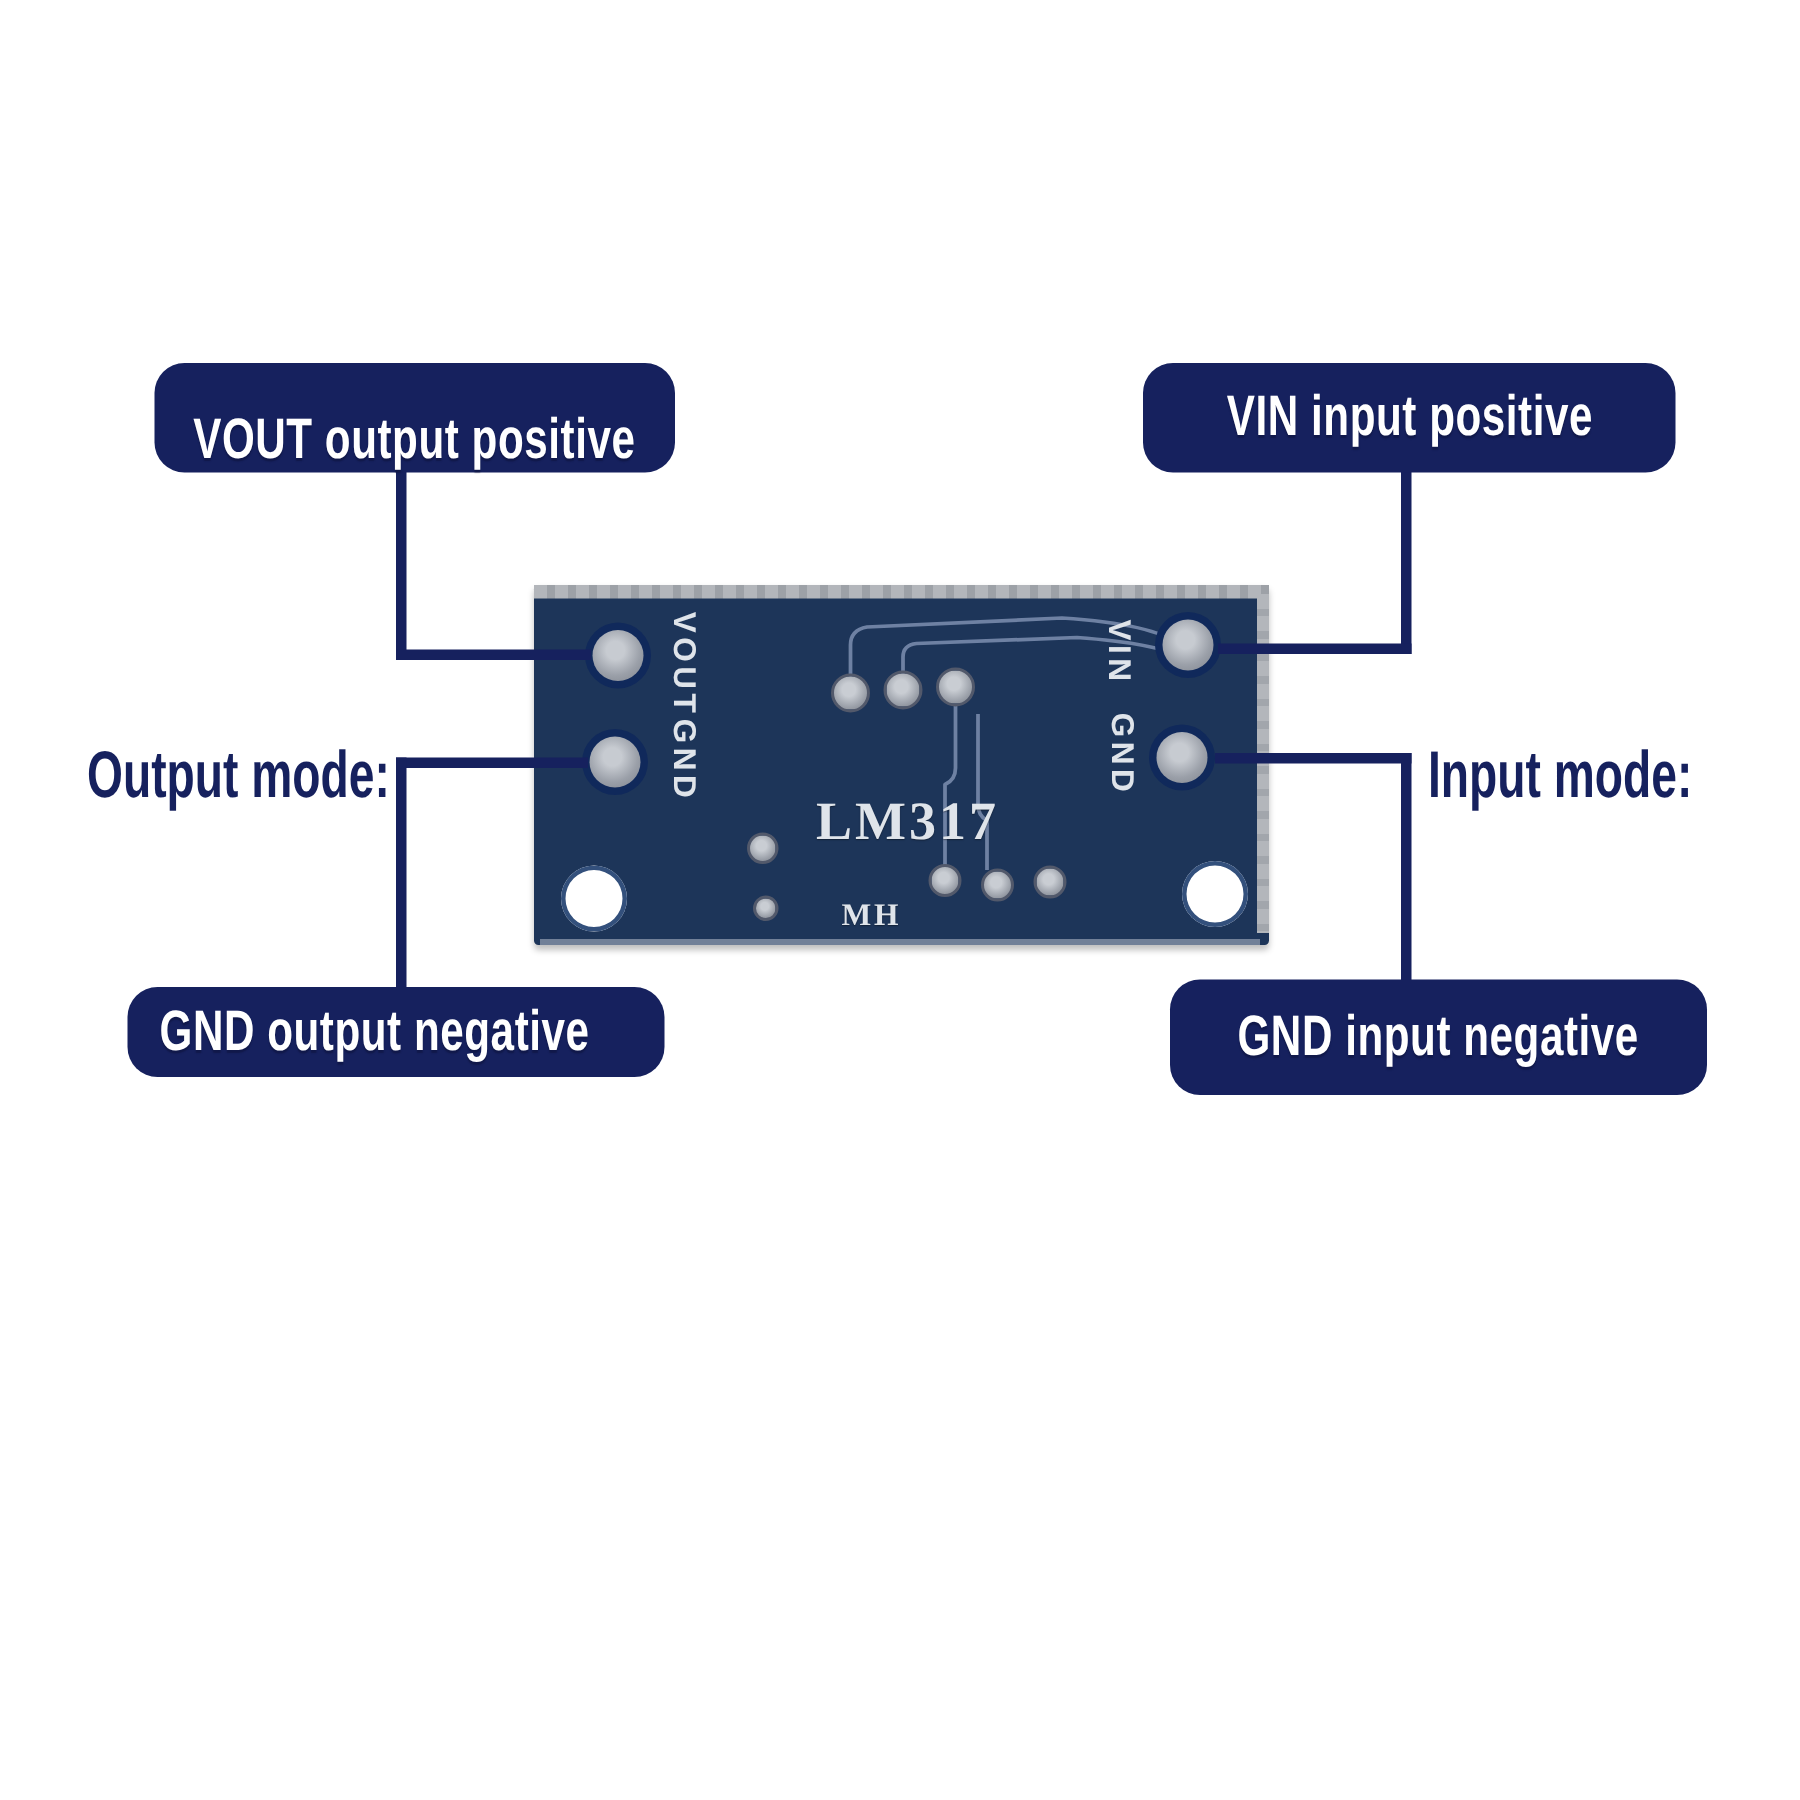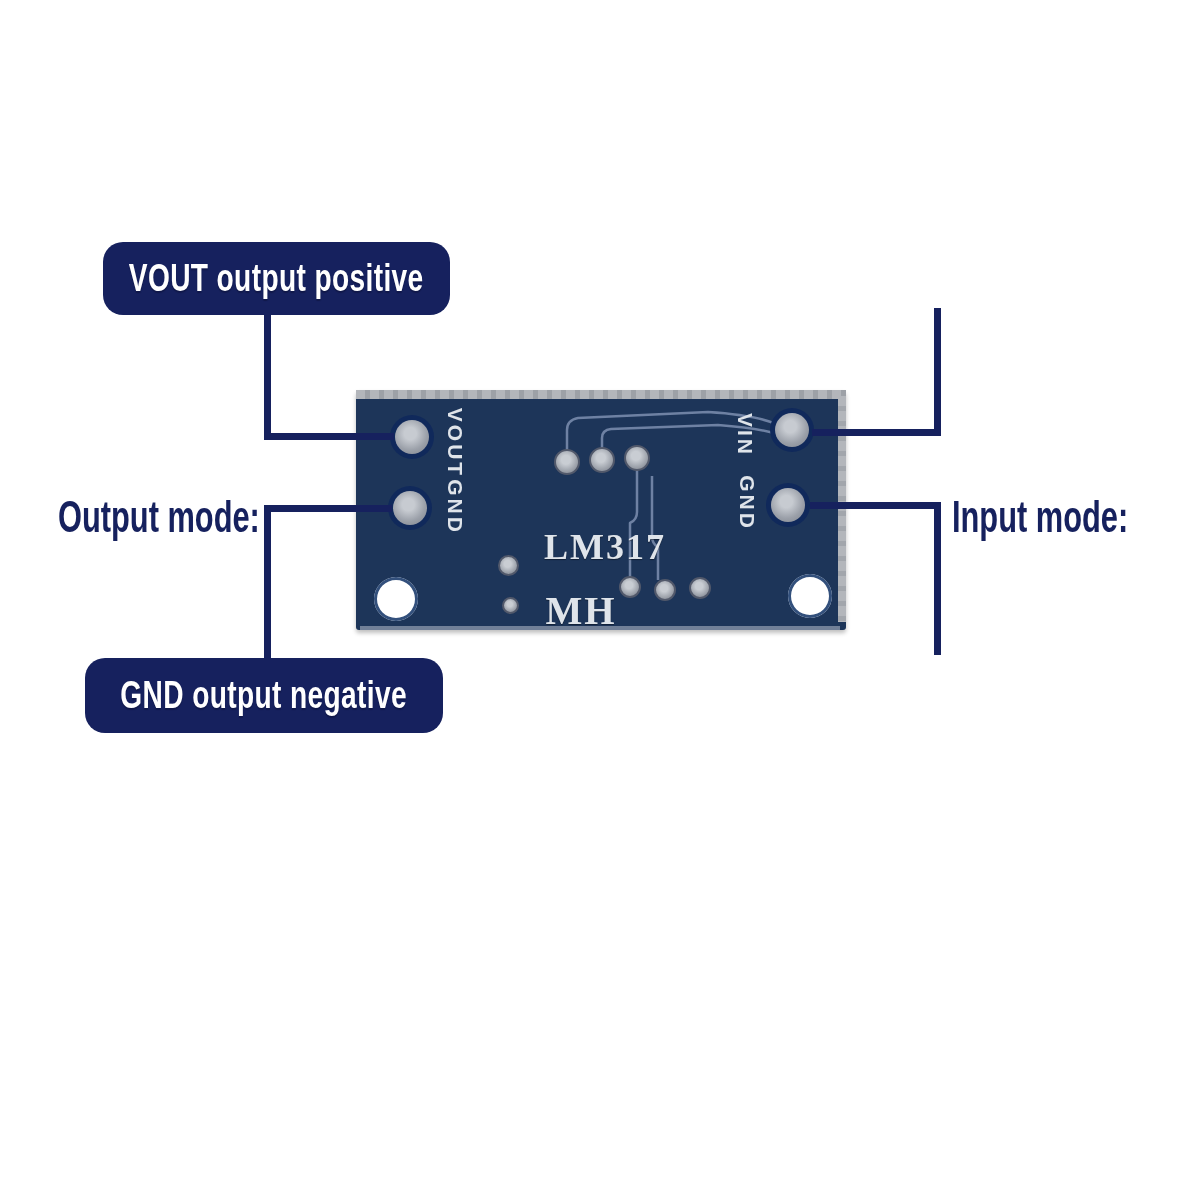--- a/index.html
+++ b/index.html
@@ -11,23 +11,23 @@
   .callout{
     position:absolute;background:#16215e;border-radius:20px;
     display:flex;align-items:center;justify-content:center;
     color:#fff;
   }
   .callout .cond{
     display:inline-block;transform:scaleX(.74);transform-origin:center;
     font-weight:bold;font-size:38px;white-space:nowrap;letter-spacing:.5px;
     text-shadow:0 2px 1px rgba(10,16,50,.45);
   }
-  #box-vout{left:103px;top:242px;width:347px;height:73px;}
+  #box-vout{left:103px;top:242px;width:347px;height:73px;align-items:flex-end;}
   #box-vin{left:762px;top:242px;width:355px;height:73px;}
-  #box-gnd-out{left:85px;top:658px;width:358px;height:75px;}
+  #box-gnd-out{left:85px;top:658px;width:358px;height:60px;justify-content:flex-end;}
   #box-gnd-in{left:780px;top:653px;width:358px;height:77px;}
   
   .mode-label{
     position:absolute;color:#16215e;font-weight:bold;font-size:44px;white-space:nowrap;margin-top:44px;
   }
   .mode-label .cond{display:inline-block;transform:scaleX(.70);transform-origin:left center;font-weight:bold;}
   #output-mode{left:58px;top:448px;}
   #input-mode{left:952px;top:448px;}
   
   .wire{position:absolute;background:#16215e;}
@@ -74,21 +74,21 @@
     position:absolute;color:#dfe4ea;font-weight:bold;font-size:21px;letter-spacing:3px;
     white-space:nowrap;transform:translate(-50%,-50%) rotate(90deg);
     font-family:"Liberation Sans", sans-serif;
   }
   .silk{
     position:absolute;color:#dfe4ea;font-family:"Liberation Serif", serif;font-weight:bold;
     transform:translate(-50%,-50%);white-space:nowrap;letter-spacing:2px;
     text-shadow:0 1px 1px rgba(0,0,0,.4);
   }
   #silk-chip{font-size:36px;margin-top:37px;}
-  #silk-logo{font-size:39px;}
+  #silk-logo{font-size:21px;}
   #traces{position:absolute;left:0;top:0;}
 </style>
 </head>
 <body>
 
 <div id="stage">
 
   <div id="pcb">
     <div id="pcb-edge-top"></div>
     <div id="pcb-edge-right"></div>
@@ -147,22 +147,28 @@
 
   <div class="wire" style="left:934px;top:308px;width:7px;height:128px;"></div>
   <div class="wire" style="left:812px;top:429px;width:129px;height:7px;"></div>
 
   <div class="wire" style="left:810px;top:502px;width:131px;height:7px;"></div>
   <div class="wire" style="left:934px;top:502px;width:7px;height:153px;"></div>
 
   <div class="callout" id="box-vout">
     <span class="cond">VOUT output positive</span>
   </div>
+  <div class="callout" id="box-vin">
+    <span class="cond">VIN input positive</span>
+  </div>
   <div class="callout" id="box-gnd-out">
     <span class="cond">GND output negative</span>
+  </div>
+  <div class="callout" id="box-gnd-in">
+    <span class="cond">GND input negative</span>
   </div>
 
   <div class="mode-label" id="output-mode">
     <span class="cond">Output mode:</span>
   </div>
   <div class="mode-label" id="input-mode">
     <span class="cond">Input mode:</span>
   </div>
 
 

